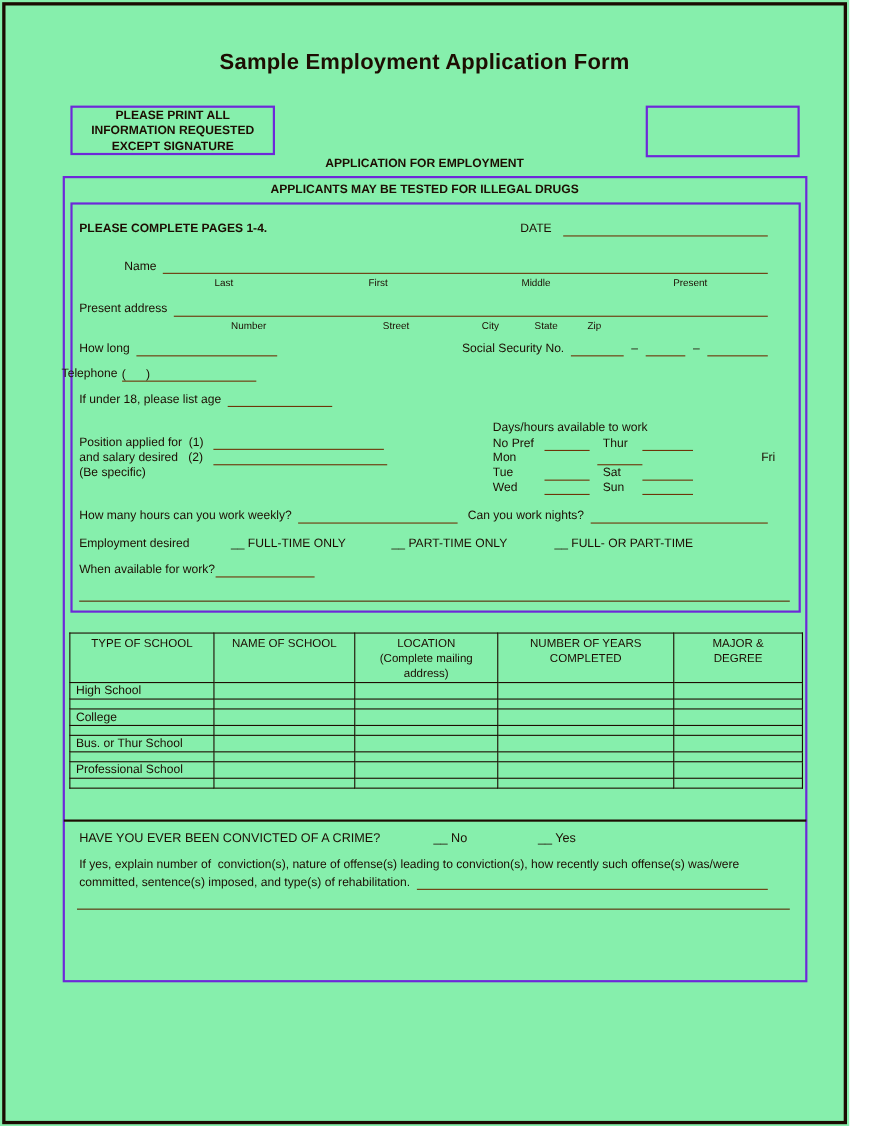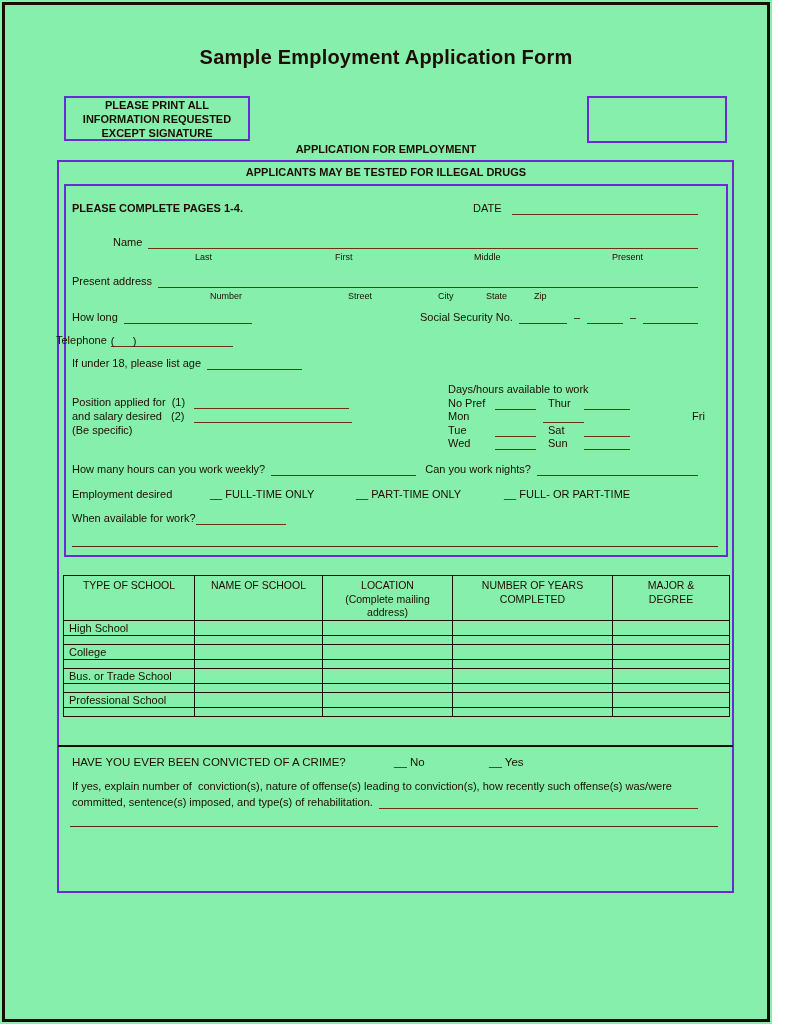--- a/index.html
+++ b/index.html
@@ -214,21 +214,21 @@
           <td></td>
     </tr>
     <tr class="rb">
       <td></td>
           <td></td>
           <td></td>
           <td></td>
           <td></td>
     </tr>
     <tr class="rl">
-      <td>Bus. or Trade School</td>
+      <td>Bus. or Thur School</td>
       <td></td>
           <td></td>
           <td></td>
           <td></td>
     </tr>
     <tr class="rb">
       <td></td>
           <td></td>
           <td></td>
           <td></td>

